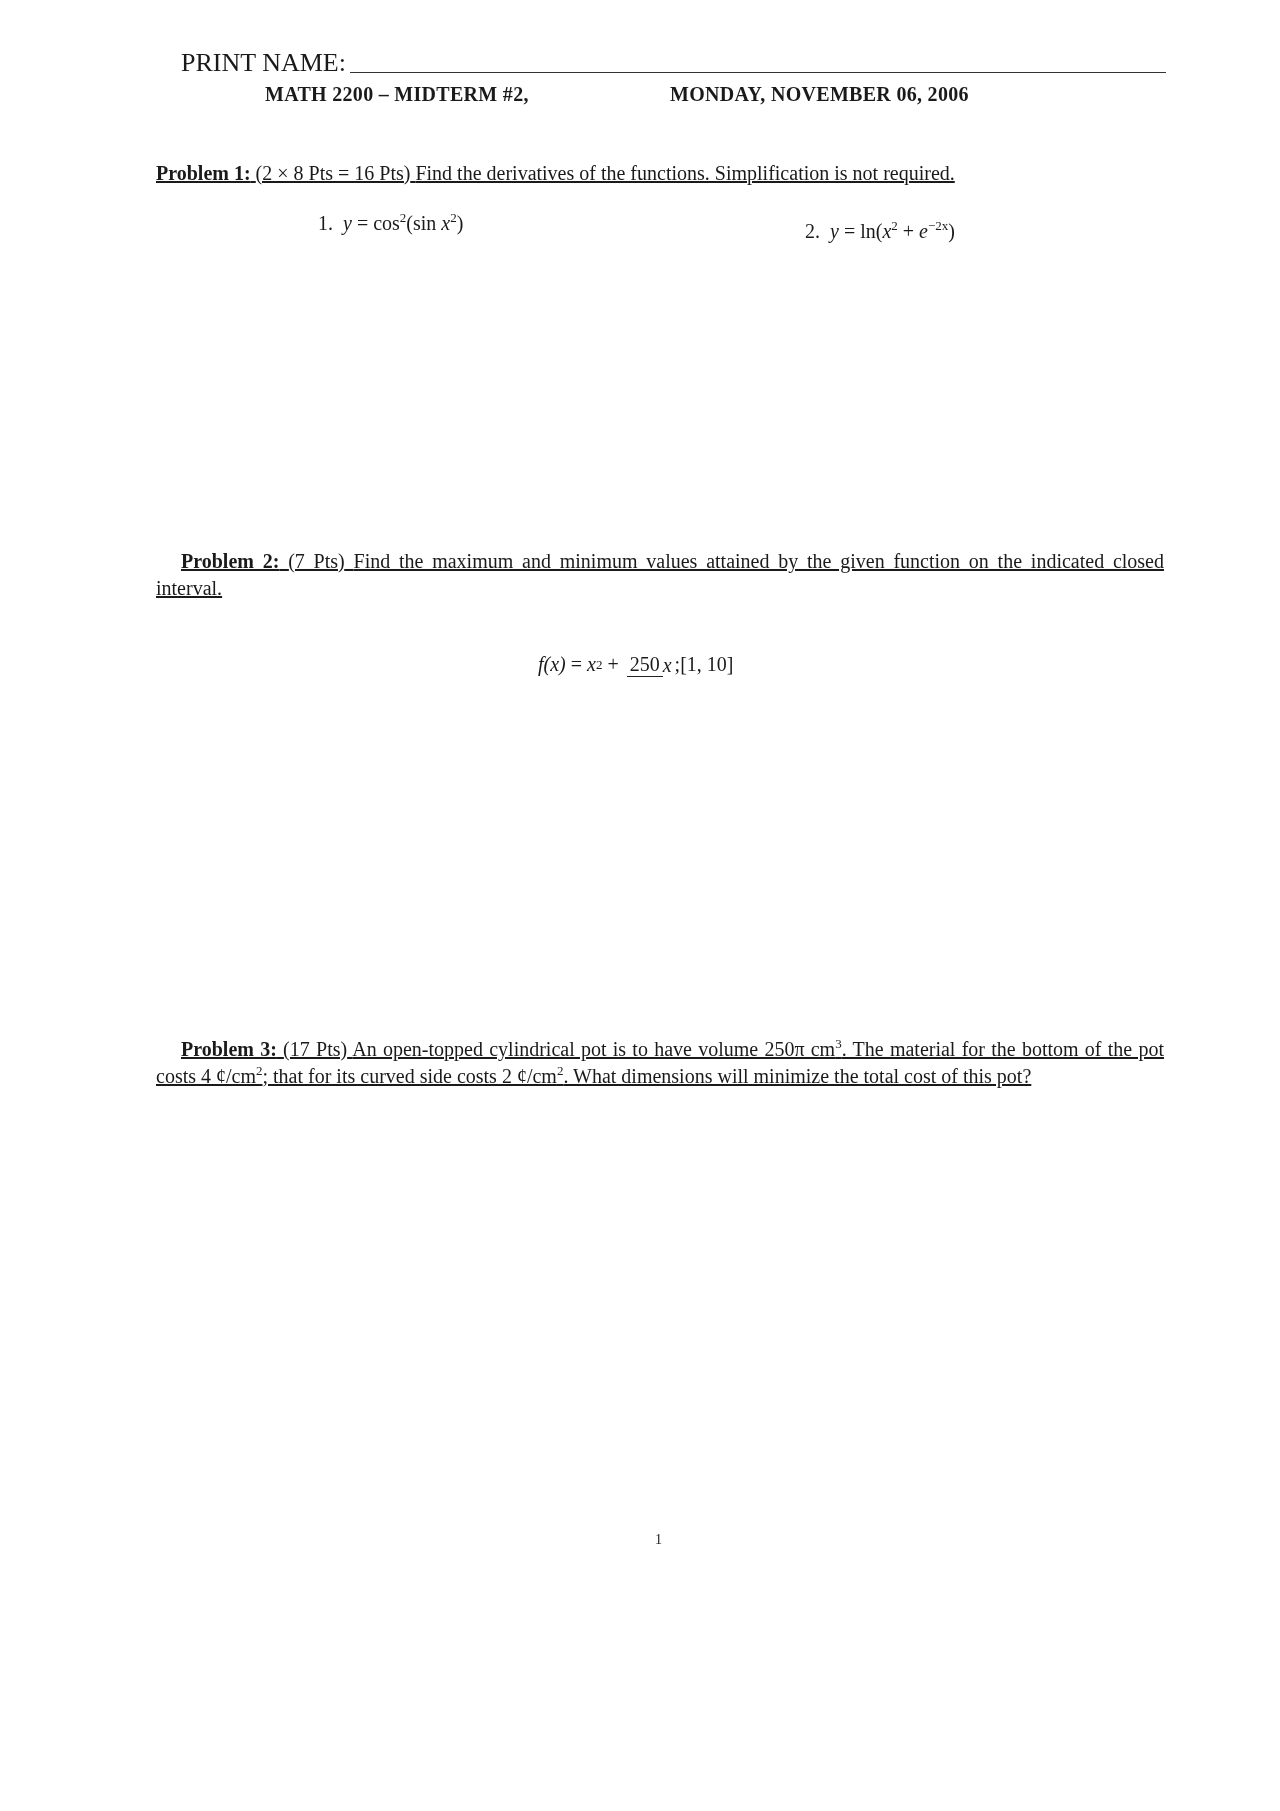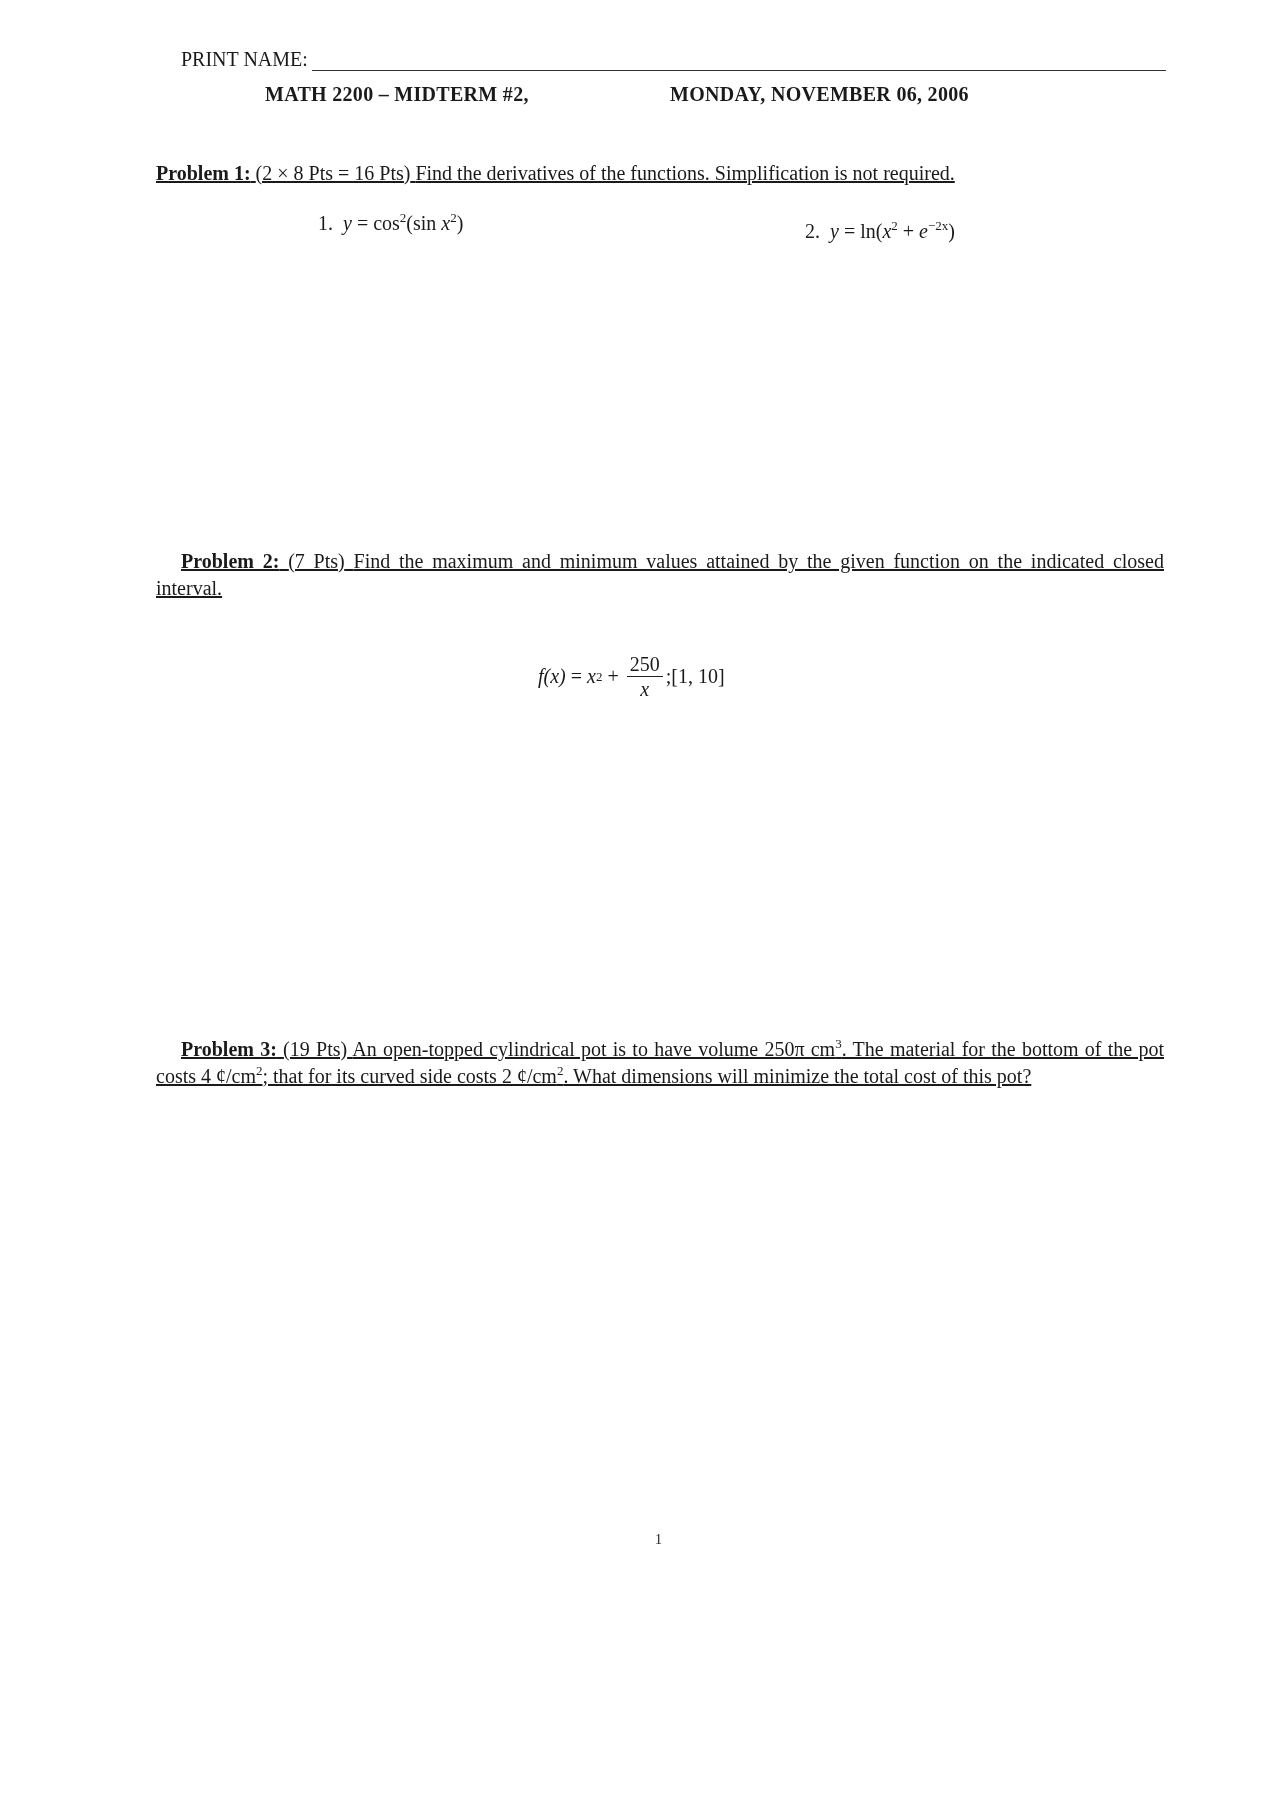--- a/index.html
+++ b/index.html
@@ -3,32 +3,32 @@
 <meta charset="utf-8">
 <style>
   html, body { margin: 0; padding: 0; background: #ffffff; }
   body {
     width: 1280px; height: 1811px; position: relative; overflow: hidden;
     font-family: "DejaVu Serif", "Liberation Serif", serif;
     color: #1a1a1a;
   }
   .abs { position: absolute; }
   .serif { font-family: "Liberation Serif", "DejaVu Serif", serif; }
-  .print-name { left: 181px; top: 48px; font-size: 20px; display: flex; align-items: flex-end; width: 985px; }
+  .print-name { left: 181px; top: 48px; font-size: 26px; display: flex; align-items: center; width: 985px; }
   .print-name .rule { flex: 1; border-bottom: 1.5px solid #333; margin-left: 4px; height: 18px; }
   .title-line { top: 83px; font-size: 20px; font-weight: bold; letter-spacing: 0.3px; }
   .title-left { left: 265px; }
   .title-right { left: 670px; }
   .problem { left: 156px; width: 1008px; font-size: 20px; line-height: 26.5px; text-align: justify; text-decoration: underline; }
   .problem .lead { font-weight: bold; }
   .problem .indent { display: inline-block; width: 25px; }
   .eq { font-size: 20px; font-style: normal; }
   .eq i { font-style: italic; }
   sup { font-size: 13px; vertical-align: 8px; line-height: 0; }
-  .frac { display: inline-flex; flex-direction: column; align-items: center; vertical-align: middle; margin: 0 3px; }
+  .frac { display: inline-flex; align-items: center; vertical-align: middle; margin: 0 3px; }
   .frac .num { border-bottom: 1.3px solid #222; padding: 0 3px; line-height: 24px; }
   .frac .den { line-height: 24px; font-style: italic; }
   .page-num { left: 655px; top: 1532px; font-size: 14px; }
 </style>
 </head>
 <body>
 
 <div class="abs print-name serif">
   <span>PRINT NAME:</span>
   <span class="rule"></span>
@@ -72,17 +72,17 @@
   <span class="frac">
     <span class="num">250</span>
     <span class="den">x</span>
   </span>
   <span>;</span>
   <span style="">[1, 10]</span>
 </div>
 
 <div class="abs problem serif" style="top:1036px; left:156px; width:1008px;">
   <span class="indent"></span><span class="lead">Problem 3:</span>
-  <span>(19 Pts)</span>
+  <span>(17 Pts)</span>
   <span>An open-topped cylindrical pot is to have volume 250π cm</span><sup>3</sup><span>. The material for the bottom of the pot costs 4 ¢/cm</span><sup>2</sup><span>; that for its curved side costs 2 ¢/cm</span><sup>2</sup><span>. What dimensions will minimize the total cost of this pot?</span>
 </div>
 
 <div class="abs page-num serif">1</div>
 
 </body></html>

